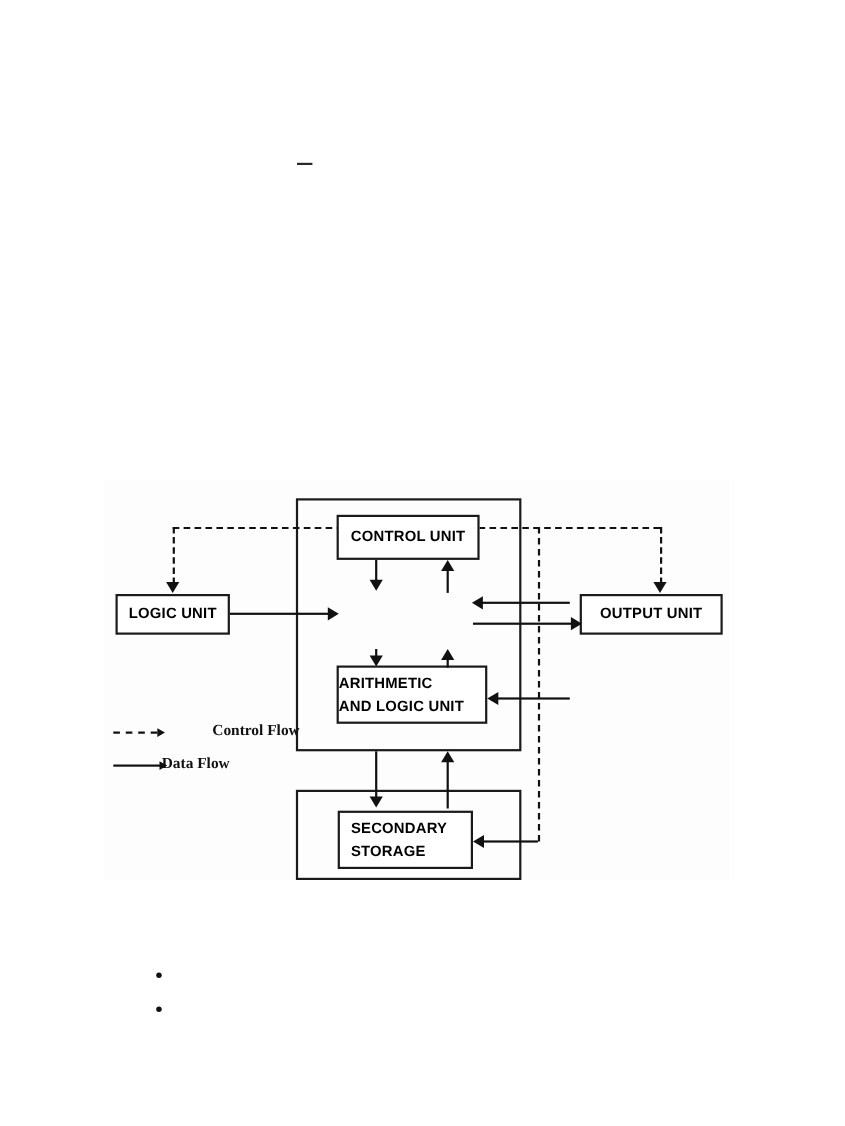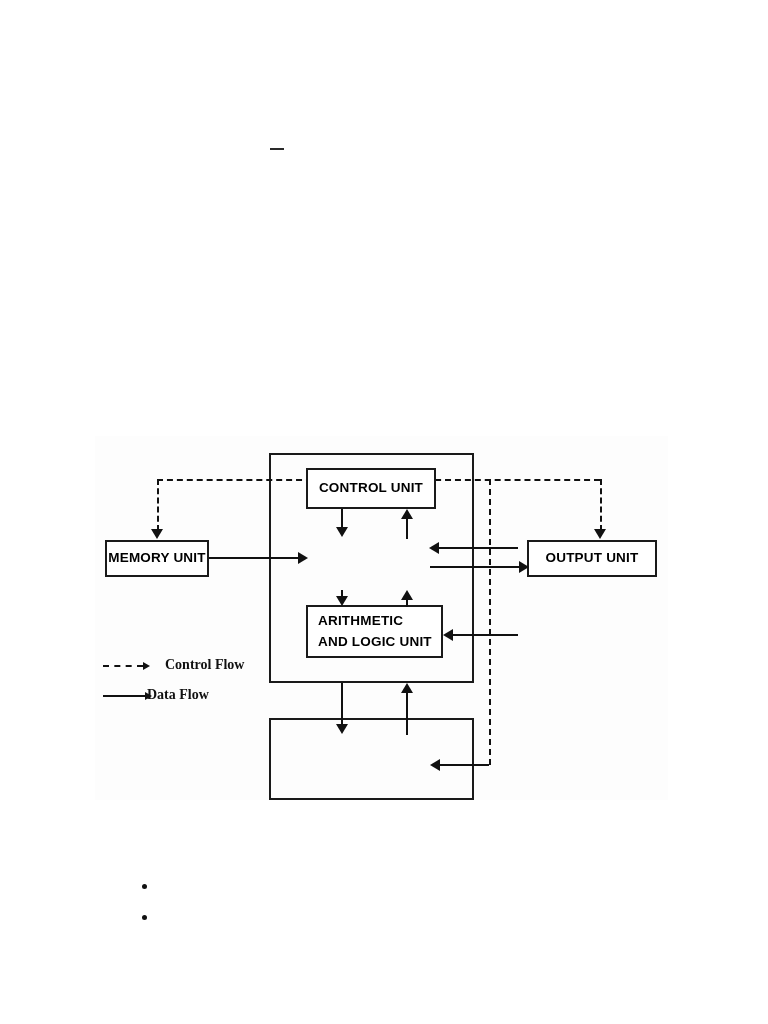--- a/index.html
+++ b/index.html
@@ -167,37 +167,41 @@
 
     <div class="dseg v" style="left:62px; top:43px; height:52px;"></div>
     <div class="arrow down" style="left:56px; top:93px;"></div>
 
     <div class="dseg v" style="left:505px; top:43px; height:52px;"></div>
     <div class="arrow down" style="left:499px; top:93px;"></div>
 
     <div class="dseg v" style="left:394px; top:43px; height:286px;"></div>
 
     <div class="box" style="left:10px; top:104px; width:104px; height:37px;">
-      <span class="ln">MEMORY UNIT</span>
+      <span class="ln">LOGIC UNIT</span>
     </div>
 
     <div class="box" style="left:211px; top:32px; width:130px; height:41px;">
       <span class="ln">CONTROL UNIT</span>
     </div>
 
     <div class="box" style="left:432px; top:104px; width:130px; height:37px;">
       <span class="ln">OUTPUT UNIT</span>
     </div>
 
 
-    <div class="box" style="left:211px; top:169px; width:137px; height:53px; align-items:flex-start; padding-left:10px;">
+    <div class="box" style="left:211px; top:169px; width:137px; height:53px; align-items:flex-start; ">
       <span class="ln">ARITHMETIC</span>
       <span class="ln">AND LOGIC UNIT</span>
     </div>
 
+    <div class="box" style="left:212px; top:301px; width:123px; height:53px; align-items:flex-start; padding-left:10px;">
+      <span class="ln">SECONDARY</span>
+      <span class="ln">STORAGE</span>
+    </div>
 
     <div class="seg h" style="left:114px; top:121px; width:94px;"></div>
     <div class="arrow right" style="left:203px; top:116px;"></div>
 
     <div class="seg v" style="left:246px; top:73px; height:20px;"></div>
     <div class="arrow down" style="left:241px; top:91px;"></div>
 
     <div class="seg v" style="left:311px; top:81px; height:22px;"></div>
     <div class="arrow up" style="left:306px; top:73px;"></div>
 
@@ -222,21 +226,21 @@
 
     <div class="seg v" style="left:311px; top:255px; height:44px;"></div>
     <div class="arrow up" style="left:306px; top:247px;"></div>
 
     <div class="seg h" style="left:344px; top:328px; width:50px;"></div>
     <div class="arrow left" style="left:335px; top:323px;"></div>
 
     <div class="legend-row" style="left:8px; top:221px;">
       <span class="legend-line-dashed" style="left:0px; top:8px;"></span>
       <span class="arrow sm right" style="position:absolute; left:40px; top:5px;"></span>
-      <span class="legend-label" style="margin-left:62px;">Control Flow</span>
+      <span class="legend-label" style="margin-left:90px;">Control Flow</span>
     </div>
 
     <div class="legend-row" style="left:8px; top:251px;">
       <span class="legend-line-solid" style="left:0px; top:8px;"></span>
       <span class="arrow sm right" style="position:absolute; left:42px; top:5px;"></span>
       <span class="legend-label" style="margin-left:44px;">Data Flow</span>
     </div>
 
   </div>
 

